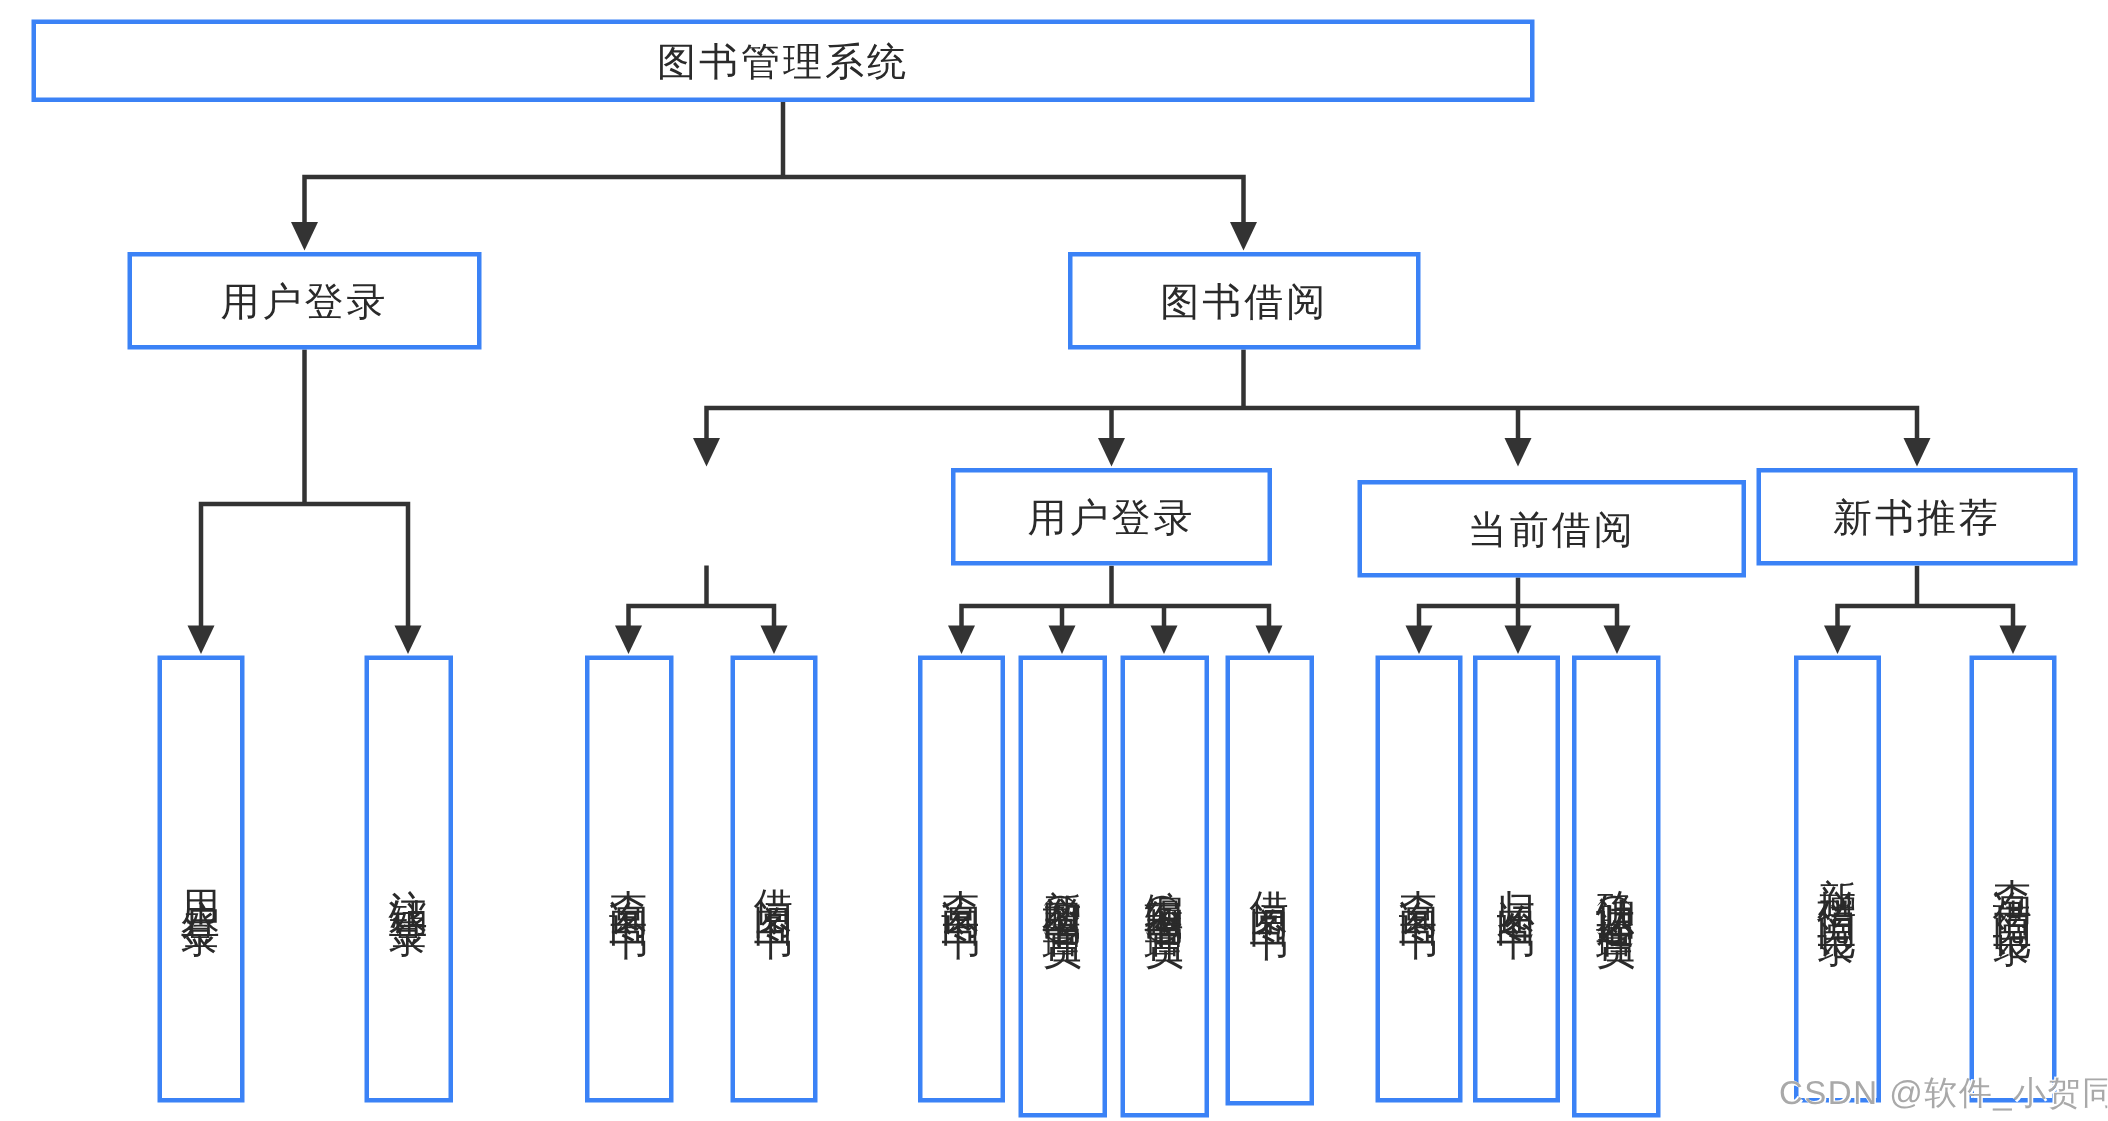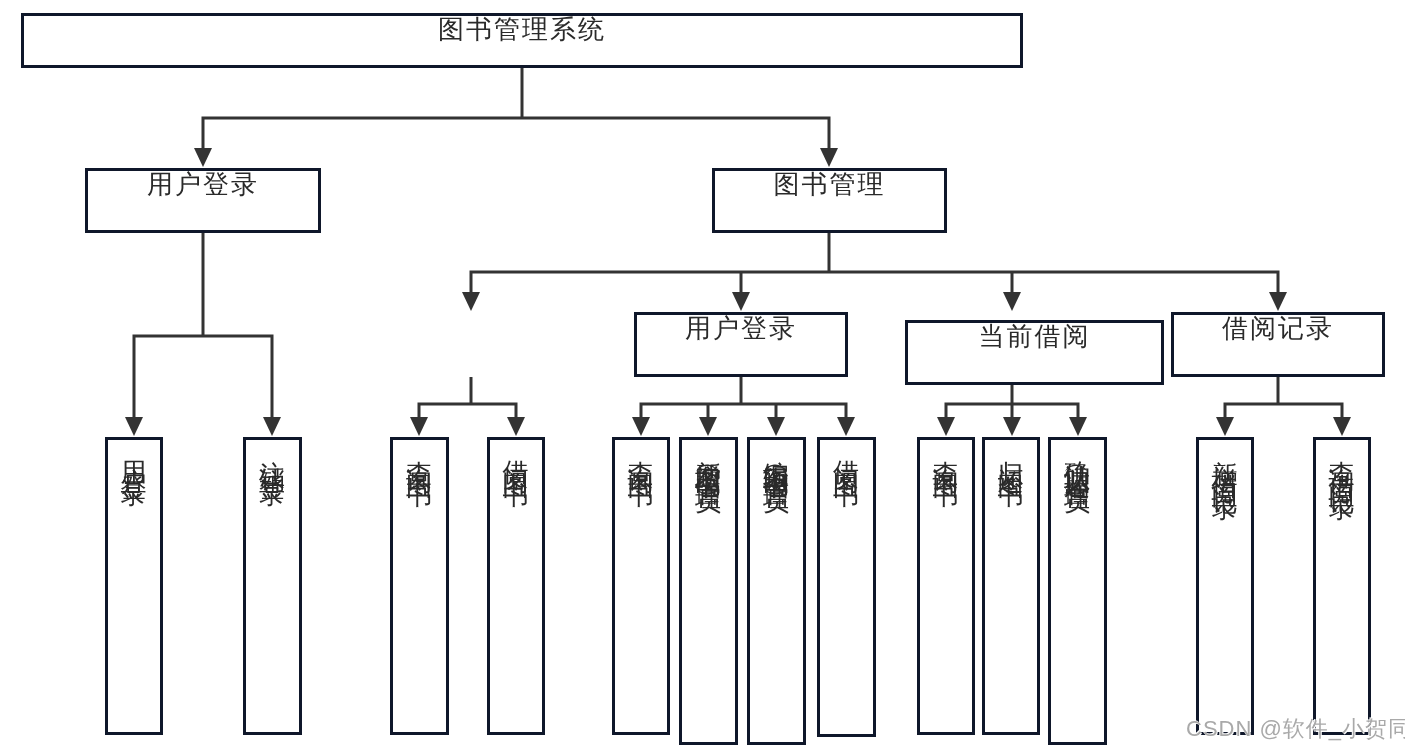--- a/index.html
+++ b/index.html
@@ -8,22 +8,22 @@
     width:1405px;height:747px;
     background:#ffffff;
     font-family:"Liberation Sans","DejaVu Sans",sans-serif;
     overflow:hidden;
   }
   .connectors{position:absolute;left:0;top:0;width:1405px;height:747px;pointer-events:none;}
   .node{
     position:absolute;
     box-sizing:border-box;
     background:#ffffff;
-    border:3px solid #0f172a;
-    display:flex;justify-content:center;
+    border:3px solid #3b82f6;
+    display:flex;align-items:center;justify-content:center;
     color:#2a2a2a;
   }
   .node.h span{
     font-size:26px;letter-spacing:2px;line-height:1;white-space:nowrap;
   }
   .node.v span{
     writing-mode:vertical-rl;
     text-orientation:mixed;
     font-size:26px;
     letter-spacing:7px;
@@ -99,31 +99,31 @@
   </svg>
 
   <div class="node h" style="left:21px;top:13px;width:1002px;height:55px;">
     <span>图书管理系统</span>
   </div>
 
   <div class="node h" style="left:85px;top:168px;width:236px;height:65px;">
     <span>用户登录</span>
   </div>
   <div class="node h" style="left:712px;top:168px;width:235px;height:65px;">
-    <span>图书管理</span>
+    <span>图书借阅</span>
   </div>
 
   <div class="node h" style="left:634px;top:312px;width:214px;height:65px;">
     <span>用户登录</span>
   </div>
   <div class="node h" style="left:905px;top:320px;width:259px;height:65px;">
     <span>当前借阅</span>
   </div>
   <div class="node h" style="left:1171px;top:312px;width:214px;height:65px;">
-    <span>借阅记录</span>
+    <span>新书推荐</span>
   </div>
 
   <div class="node v" style="left:105px;top:437px;width:58px;height:298px;">
     <span>用户登录</span>
   </div>
   <div class="node v" style="left:243px;top:437px;width:59px;height:298px;">
     <span>注销登录</span>
   </div>
 
   <div class="node v" style="left:390px;top:437px;width:59px;height:298px;">

